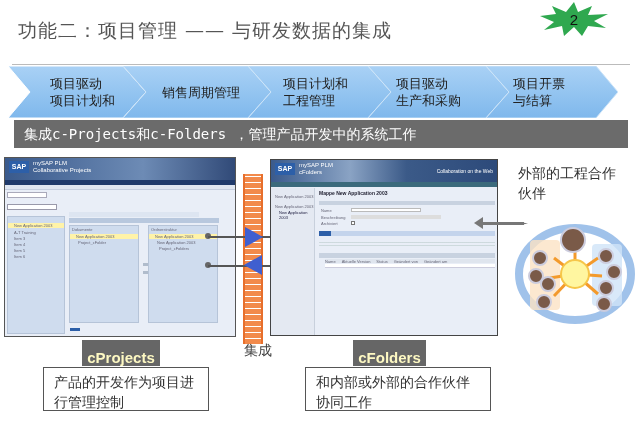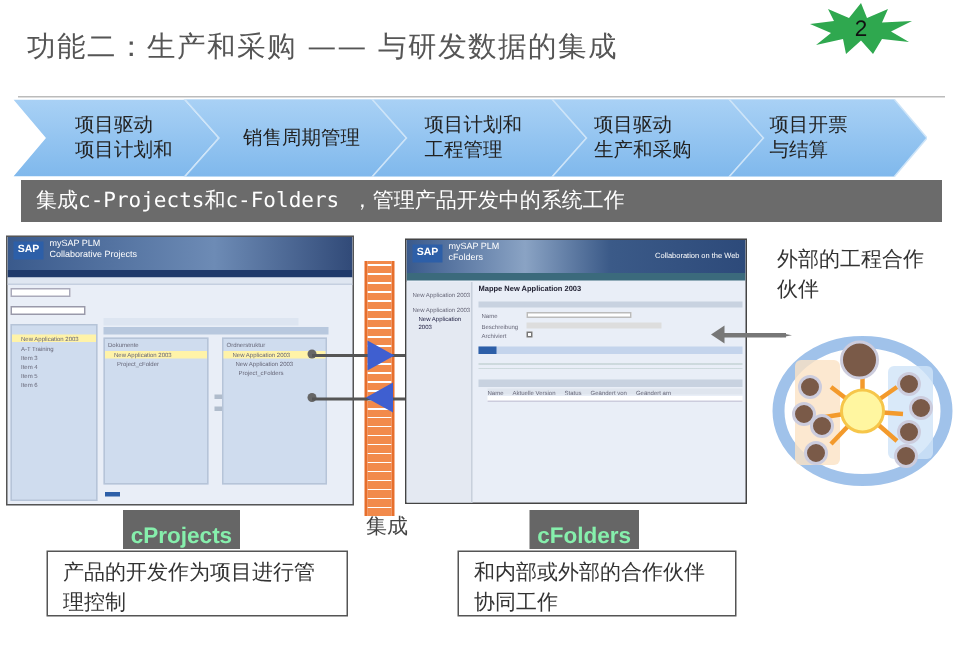--- a/index.html
+++ b/index.html
@@ -20,31 +20,31 @@
 .sap-nav{height:5px;background:#1f3a6b}
 .sap-tool{height:5px;background:#dfe6f1;border-bottom:1px solid #c5cfe0}
 .pane{position:absolute;background:#cfdcee;border:1px solid #b6c4d8}
 .row-hl{position:absolute;height:5px;background:#fff3a8}
 .txt{position:absolute;font-size:4px;color:#667;font-family:"Liberation Sans",sans-serif}
 .wall{position:absolute;left:243px;top:174px;width:20px;height:170px;background:repeating-linear-gradient(0deg,#f28a4b 0 5px,#fff 5px 6px);border-left:2px solid #e76f2c;border-right:2px solid #e76f2c}
 .conn{position:absolute;height:1.5px;background:#555}
 .dot{position:absolute;width:6px;height:6px;border-radius:50%;background:#666}
 .tri{position:absolute;width:0;height:0}
 .label-integ{position:absolute;left:244px;top:342px;font-size:14px;color:#444;font-family:"DejaVu Serif","Liberation Serif",serif}
-.darktab{position:absolute;background:#666;color:#86efac;font-weight:bold;font-size:15px;text-align:center;overflow:hidden;font-family:"Liberation Sans",sans-serif}
+.darktab{position:absolute;background:#666;color:#fef9c3;font-weight:bold;font-size:15px;text-align:center;overflow:hidden;font-family:"Liberation Sans",sans-serif}
 .box{position:absolute;border:1px solid #555;background:#fff;font-size:14px;color:#333;line-height:20px;padding:4px 10px;font-family:"DejaVu Serif","Liberation Serif",serif}
 .partner-label{position:absolute;left:518px;top:163px;font-size:14px;color:#333;line-height:20px;font-family:"DejaVu Serif","Liberation Serif",serif}
 .bigarrow{position:absolute;left:478px;top:222px;width:46px;height:3px;background:#777}
 .bigarrow-head{position:absolute;left:474px;top:217px;width:0;height:0;border-top:6px solid transparent;border-bottom:6px solid transparent;border-right:9px solid #777}
 .graphic{position:absolute;left:514px;top:212px;width:122px;height:115px}
 </style>
 </head>
 <body>
 
-<div class="title">功能二：生产和采购 —— 与研发数据的集成</div>
+<div class="title">功能二：项目管理 —— 与研发数据的集成</div>
 
 <div class="badge">
   <svg width="72" height="36" viewBox="0 0 72 36">
     <polygon points="2,14 18,12 14,4 28,10 36,0 40,10 54,4 50,13 70,12 56,19 68,26 50,24 44,34 36,25 26,34 24,24 6,28 16,20" fill="#2fa84f"></polygon>
   </svg>
   <span>2</span>
 </div>
 
 <div class="topline"></div>
 
@@ -179,21 +179,21 @@
     <span class="txt" style="position:static">Status</span>
     <span class="txt" style="position:static">Geändert von</span>
     <span class="txt" style="position:static">Geändert am</span>
   </div>
   <div style="position:absolute;left:54px;top:104px;width:170px;height:4px;background:#fff;border-bottom:1px solid #ccd"></div>
 </div>
 
 <div class="label-integ">集成</div>
 
 <div class="darktab" style="left:82px;top:340px;width:78px;height:26px;line-height:36px">cProjects</div>
-<div class="box" style="left:31px;top:367px;width:201px;height:44px">产品的开发作为项目进行管理控制</div>
+<div class="box" style="left:43px;top:367px;width:166px;height:44px">产品的开发作为项目进行管理控制</div>
 
 <div class="darktab" style="left:353px;top:340px;width:73px;height:26px;line-height:36px">cFolders</div>
 <div class="box" style="left:305px;top:367px;width:186px;height:44px">和内部或外部的合作伙伴协同工作</div>
 
 <div class="partner-label" style="width:110px">外部的工程合作伙伴</div>
 <div class="bigarrow"></div>
 <div class="bigarrow-head"></div>
 <div style="position:absolute;left:520px;top:222px;width:8px;height:3px;background:#777;clip-path:polygon(0 0,100% 50%,0 100%)"></div>
 
 <svg class="graphic" viewBox="0 0 122 115">

